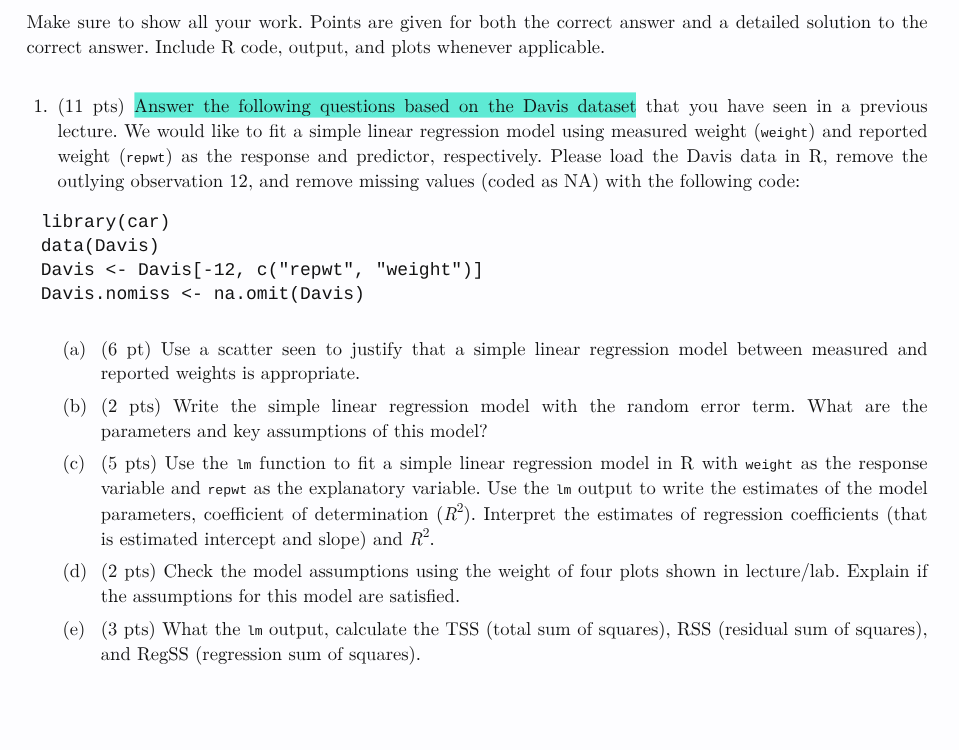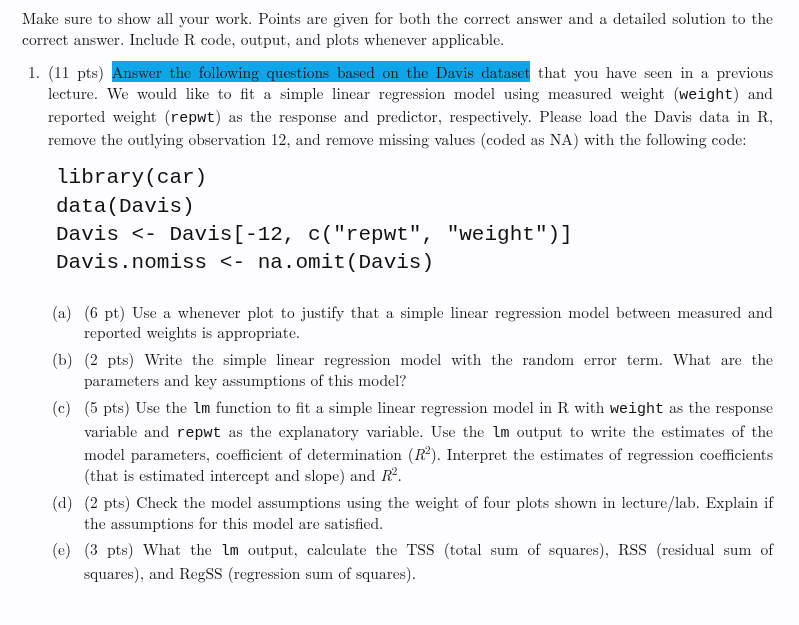--- a/index.html
+++ b/index.html
@@ -12,45 +12,45 @@
     line-height: 1.35;
     width: 799px;
     height: 625px;
     overflow: hidden;
     box-sizing: border-box;
   }
   .page {
     padding: 8px 26px 0 22px;
   }
   .intro {
-    margin-bottom: 12px;
+    margin-bottom: 28px;
     text-align: justify;
   }
   .q-row {
     display: flex;
     gap: 8px;
     margin-bottom: 10px;
   }
   .q-num {
     flex: 0 0 18px;
     text-align: right;
   }
   .q-body {
     flex: 1;
     text-align: justify;
   }
   .hl {
-    background: #0ea5e9;
+    background: #5eead4;
   }
-  .tt { font-family: "Courier New", monospace; font-size: 15px; }
+  .tt { font-family: "Courier New", monospace; font-size: 11px; }
   .codeblock {
     font-family: "Courier New", monospace;
-    font-size: 21px;
+    font-size: 15px;
     white-space: pre;
-    margin: 14px 0 24px 34px;
+    margin: 14px 0 24px 12px;
     line-height: 1.35;
   }
   .lead {
     margin: 0 0 14px 30px;
   }
   .sub-list {
     margin-left: 30px;
   }
   .sub-row {
     display: flex;
@@ -85,21 +85,21 @@
 <span>data(Davis)</span>
 <span>Davis &lt;- Davis[-12, c("repwt", "weight")]</span>
 <span>Davis.nomiss &lt;- na.omit(Davis)</span></div>
 
 
   <div class="sub-list">
 
     <div class="sub-row">
       <div class="sub-label">(a)</div>
       <div class="sub-body">
-        <span>(6 pt)</span><span> Use a whenever plot to justify that a simple linear regression model between measured and reported weights is appropriate.</span>
+        <span>(6 pt)</span><span> Use a scatter seen to justify that a simple linear regression model between measured and reported weights is appropriate.</span>
       </div>
     </div>
 
     <div class="sub-row">
       <div class="sub-label">(b)</div>
       <div class="sub-body">
         <span>(2 pts)</span><span> Write the simple linear regression model with the random error term. What are the parameters and key assumptions of this model?</span>
       </div>
     </div>
 

